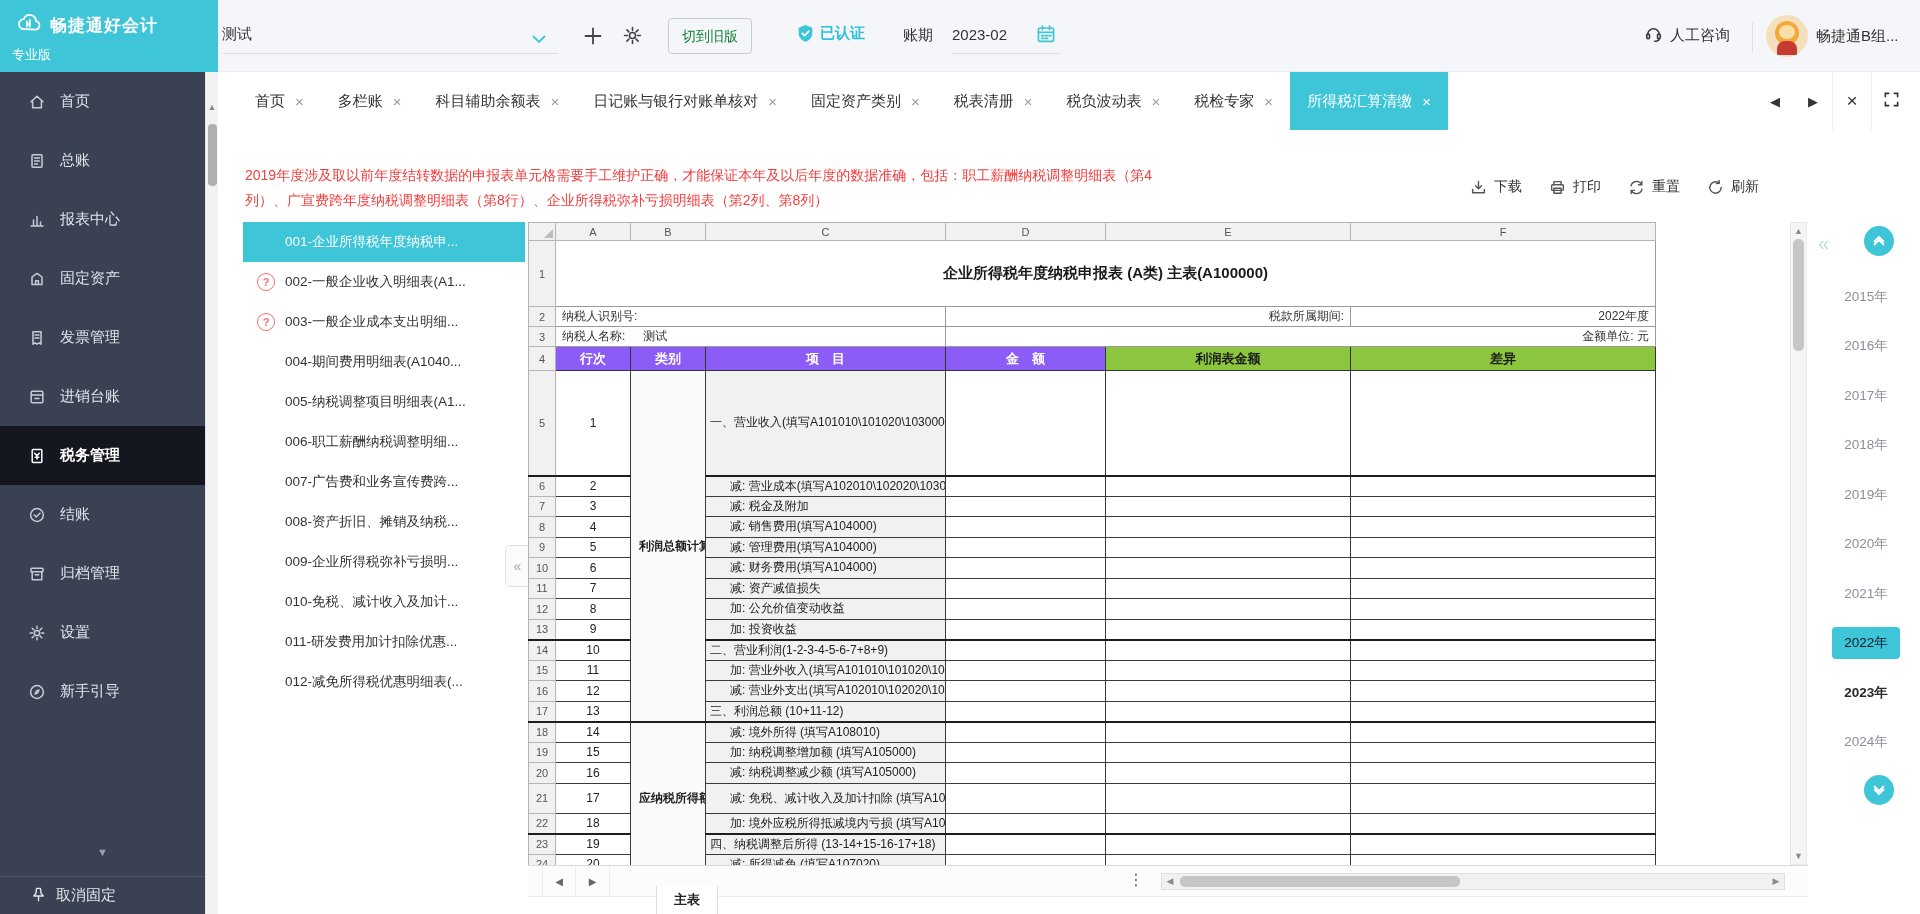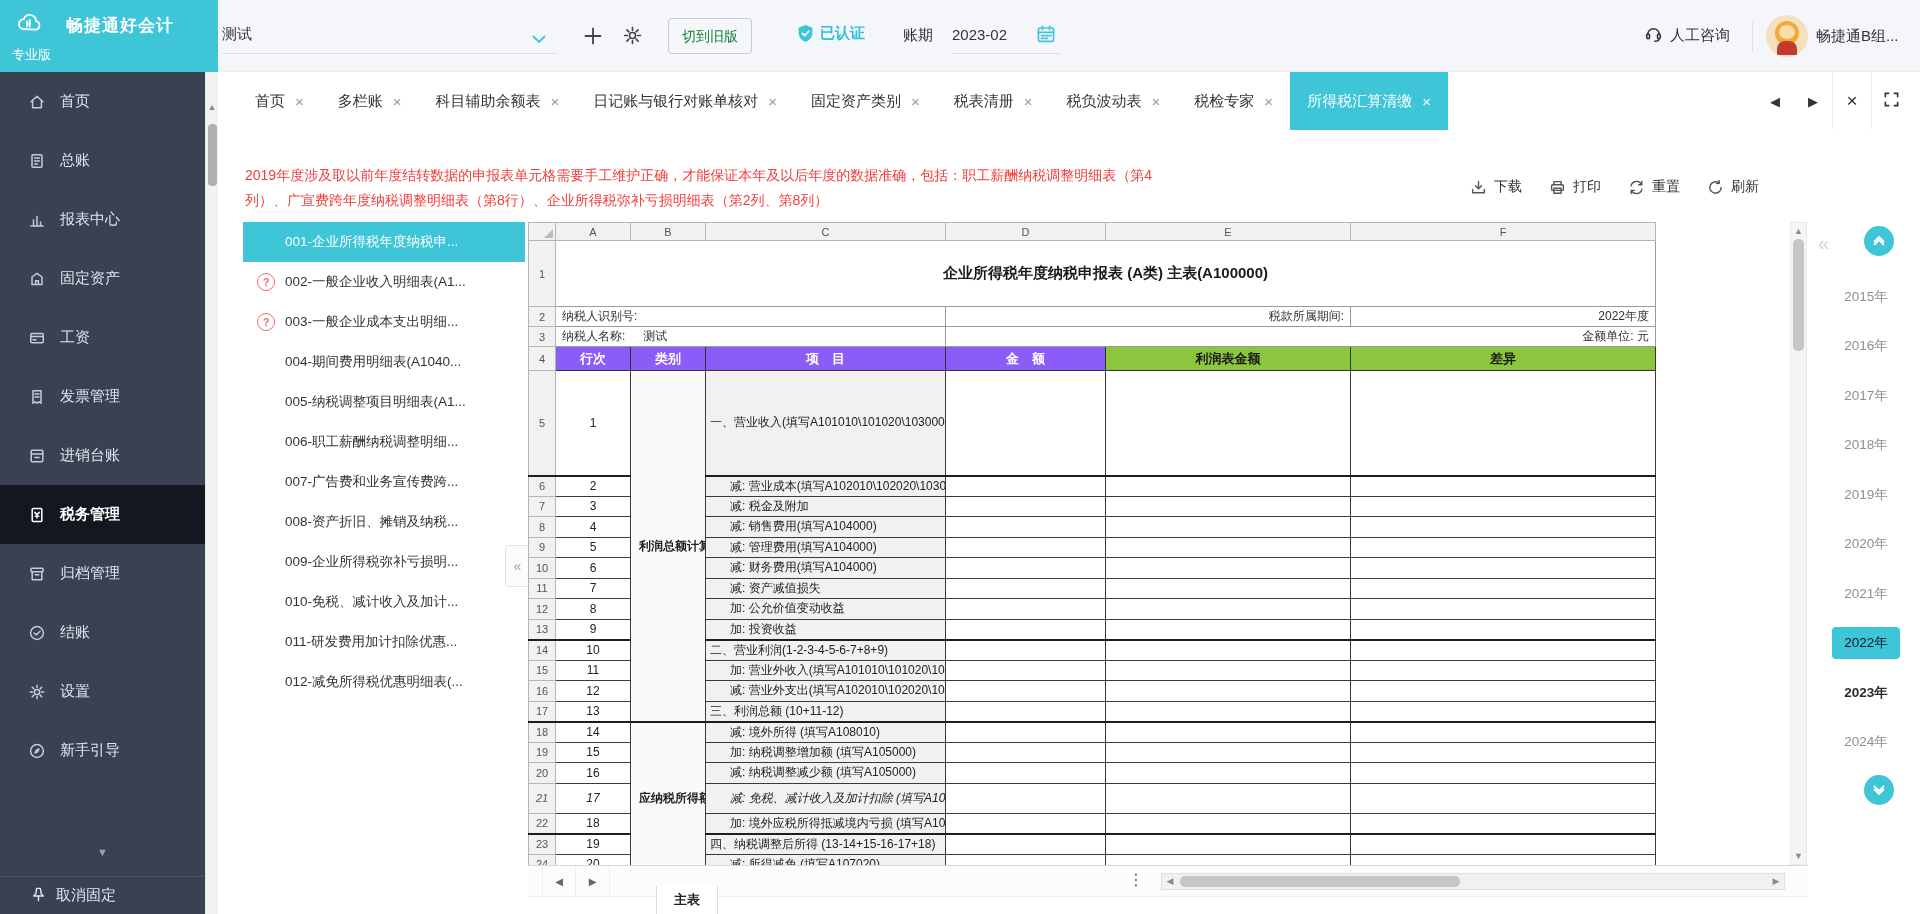--- a/index.html
+++ b/index.html
@@ -3,21 +3,21 @@
 <meta charset="utf-8">
 <style>
   html,body{margin:0;padding:0;background:#e8e8e8;}
   *{box-sizing:border-box;}
   #app{position:relative;width:1920px;height:914px;background:#fff;overflow:hidden;
        font-family:"Liberation Sans","DejaVu Sans",sans-serif;color:#333;}
 
   
   .topbar{position:absolute;left:0;top:0;width:1920px;height:72px;background:#F5F6FA;border-bottom:1px solid #ECEEF3;z-index:5;}
   .logo-block{position:absolute;left:0;top:0;width:218px;height:72px;background:#3EC5D8;color:#fff;}
-  .logo-row{position:absolute;left:16px;top:12px;display:flex;align-items:center;gap:24px;}
+  .logo-row{position:absolute;left:16px;top:12px;display:flex;align-items:center;gap:8px;}
   .logo-name{font-size:17px;font-weight:bold;letter-spacing:1px;}
   .logo-edition{position:absolute;left:12px;top:46px;font-size:13px;}
   .tb-account{position:absolute;left:222px;top:25px;font-size:15px;color:#333;}
   .tb-chevron{position:absolute;left:532px;top:30px;color:#3EC5D8;}
   .tb-underline1{position:absolute;left:222px;top:53px;width:336px;height:1px;background:#DCDFE6;}
   .tb-plus{position:absolute;left:583px;top:26px;color:#444;}
   .tb-gear{position:absolute;left:622px;top:25px;color:#444;}
   .tb-switch{position:absolute;left:668px;top:18px;height:36px;line-height:34px;padding:0 13px;border:1px solid #C7CBD4;border-radius:4px;font-size:14px;color:#15803d;background:#F5F6FA;}
   .tb-cert{position:absolute;left:796px;top:24px;display:flex;align-items:center;gap:5px;color:#2FC1D8;font-size:15px;font-weight:bold;}
   .tb-period-label{position:absolute;left:903px;top:26px;font-size:15px;color:#333;}
@@ -226,29 +226,20 @@
           <span class="icn">
             <svg width="18" height="18" viewBox="0 0 18 18" fill="none" stroke="currentColor" stroke-width="1.5" stroke-linecap="round" stroke-linejoin="round">
               <path d="M4 7 L9 3.4 L14 7 V14.6 H4 Z M7.6 14.6 V10.8 H10.4 V14.6"></path>
             </svg>
           </span>
           <span>固定资产</span>
         </div>
         <div class="side-item">
           <span class="icn">
             <svg width="18" height="18" viewBox="0 0 18 18" fill="none" stroke="currentColor" stroke-width="1.5" stroke-linecap="round" stroke-linejoin="round">
-              <rect x="2.8" y="4.4" width="12.4" height="9.4" rx="1"></rect>
-              <path d="M2.8 7.4 H15.2 M5 10.8 H8"></path>
-            </svg>
-          </span>
-          <span>工资</span>
-        </div>
-        <div class="side-item">
-          <span class="icn">
-            <svg width="18" height="18" viewBox="0 0 18 18" fill="none" stroke="currentColor" stroke-width="1.5" stroke-linecap="round" stroke-linejoin="round">
               <path d="M5 2.8 H13 V15.2 L11 13.8 L9 15.2 L7 13.8 L5 15.2 Z"></path>
               <path d="M7 6 H11 M7 9 H11"></path>
             </svg>
           </span>
           <span>发票管理</span>
         </div>
         <div class="side-item">
           <span class="icn">
             <svg width="18" height="18" viewBox="0 0 18 18" fill="none" stroke="currentColor" stroke-width="1.5" stroke-linecap="round" stroke-linejoin="round">
               <rect x="3.2" y="3.2" width="11.6" height="11.6" rx="1"></rect>
@@ -262,34 +253,34 @@
             <svg width="18" height="18" viewBox="0 0 18 18" fill="none" stroke="currentColor" stroke-width="1.5" stroke-linecap="round" stroke-linejoin="round">
               <rect x="4.2" y="2.6" width="9.6" height="12.8" rx="1"></rect>
               <path d="M6.8 6.4 L9 8.6 L11.2 6.4 M9 8.6 V12 M7.2 10.2 H10.8"></path>
             </svg>
           </span>
           <span>税务管理</span>
         </div>
         <div class="side-item">
           <span class="icn">
             <svg width="18" height="18" viewBox="0 0 18 18" fill="none" stroke="currentColor" stroke-width="1.5" stroke-linecap="round" stroke-linejoin="round">
+              <circle cx="9" cy="9" r="6.4"></circle>
+              <path d="M6.2 9 L8.2 11 L12 7.2"></path>
+            </svg>
+          </span>
+          <span>结账</span>
+        </div>
+        <div class="side-item">
+          <span class="icn">
+            <svg width="18" height="18" viewBox="0 0 18 18" fill="none" stroke="currentColor" stroke-width="1.5" stroke-linecap="round" stroke-linejoin="round">
               <rect x="3" y="3.2" width="12" height="3.6" rx=".8"></rect>
               <path d="M4.2 6.8 V14.8 H13.8 V6.8 M7.2 9.8 H10.8"></path>
             </svg>
           </span>
           <span>归档管理</span>
-        </div>
-        <div class="side-item">
-          <span class="icn">
-            <svg width="18" height="18" viewBox="0 0 18 18" fill="none" stroke="currentColor" stroke-width="1.5" stroke-linecap="round" stroke-linejoin="round">
-              <circle cx="9" cy="9" r="6.4"></circle>
-              <path d="M6.2 9 L8.2 11 L12 7.2"></path>
-            </svg>
-          </span>
-          <span>结账</span>
         </div>
         <div class="side-item">
           <span class="icn">
             <svg width="18" height="18" viewBox="0 0 18 18" fill="none" stroke="currentColor" stroke-width="1.5" stroke-linecap="round" stroke-linejoin="round">
               <circle cx="9" cy="9" r="2.6"></circle>
               <path d="M9 2.2V4.6 M9 13.4V15.8 M2.2 9H4.6 M13.4 9H15.8 M4.2 4.2l1.7 1.7 M12.1 12.1l1.7 1.7 M13.8 4.2l-1.7 1.7 M5.9 12.1l-1.7 1.7"></path>
             </svg>
           </span>
           <span>设置</span>
         </div>
@@ -599,21 +590,21 @@
               <td class="val-cell"></td>
             </tr>
             <tr style="height: 20.5px;">
               <td class="rowhead">20</td>
               <td class="line-cell">16</td>
               <td class="item-cell">减: 纳税调整减少额 (填写A105000)</td>
               <td class="val-cell"></td>
               <td class="val-cell"></td>
               <td class="val-cell"></td>
             </tr>
-            <tr style="height: 30px; font-style: italic;">
+            <tr style="height: 30px;">
               <td class="rowhead">21</td>
               <td class="line-cell">17</td>
               <td class="item-cell">减: 免税、减计收入及加计扣除 (填写A107010)</td>
               <td class="val-cell"></td>
               <td class="val-cell"></td>
               <td class="val-cell"></td>
             </tr>
             <tr style="height: 20.5px;">
               <td class="rowhead">22</td>
               <td class="line-cell">18</td>

